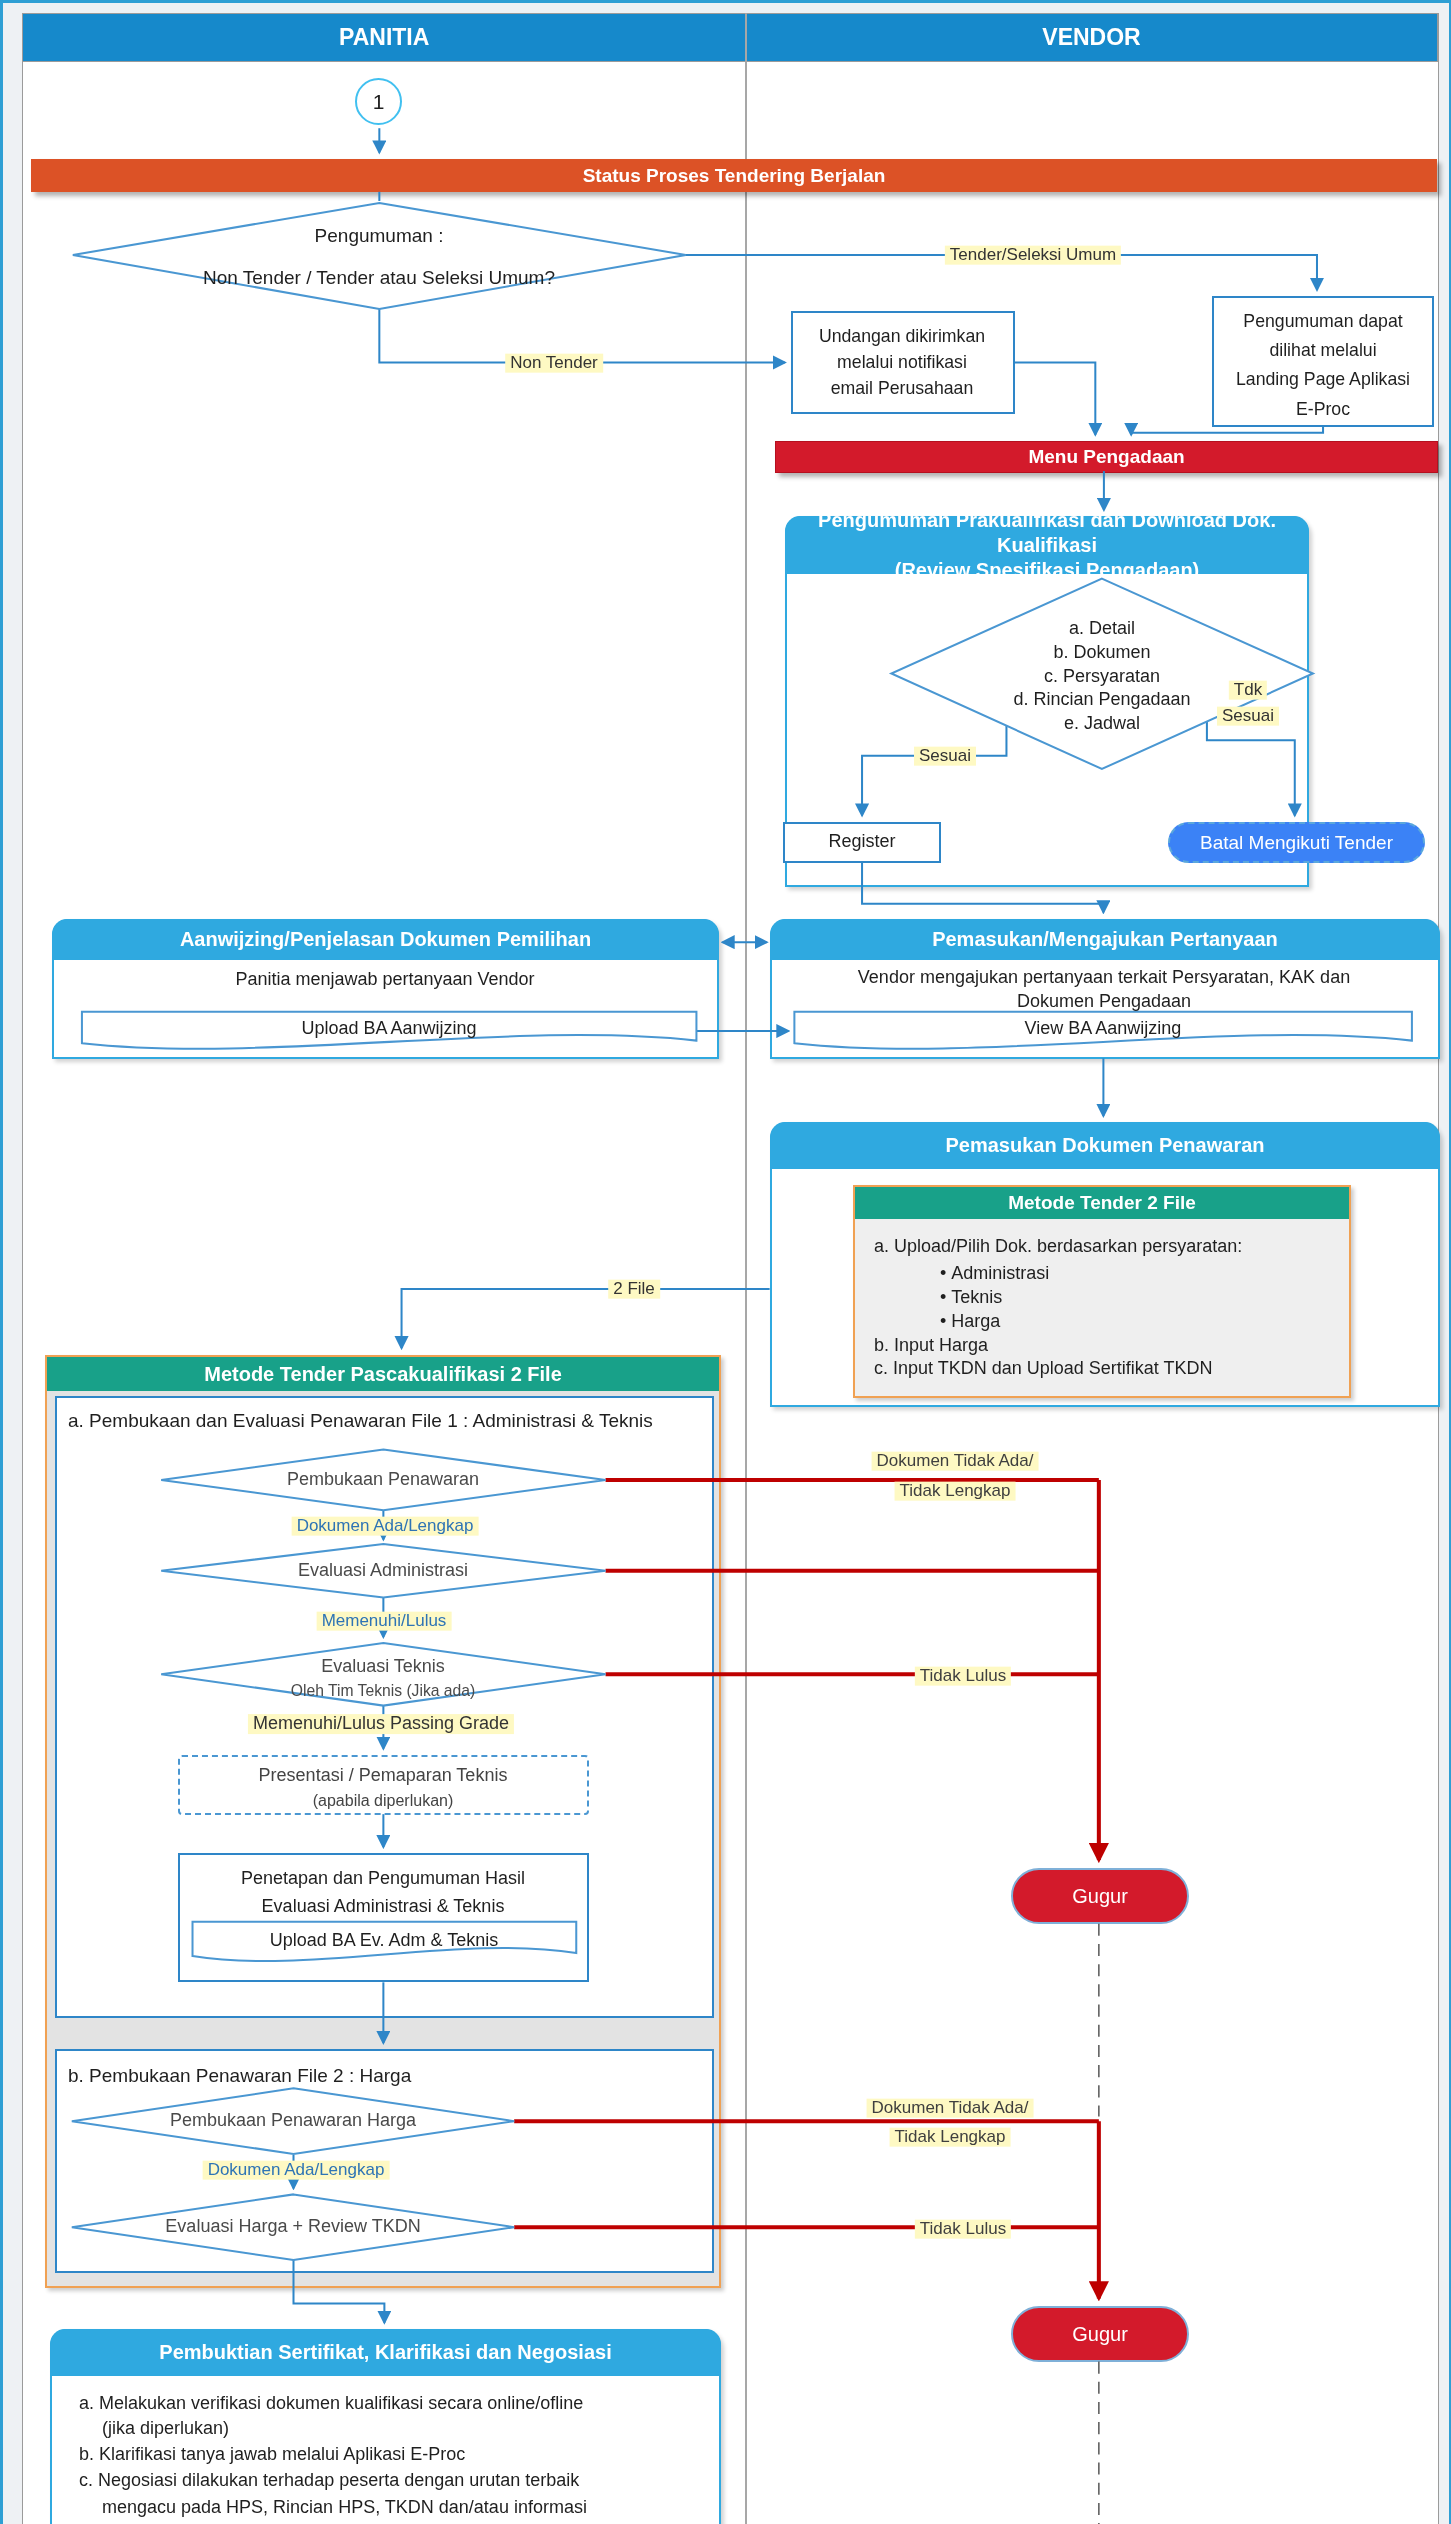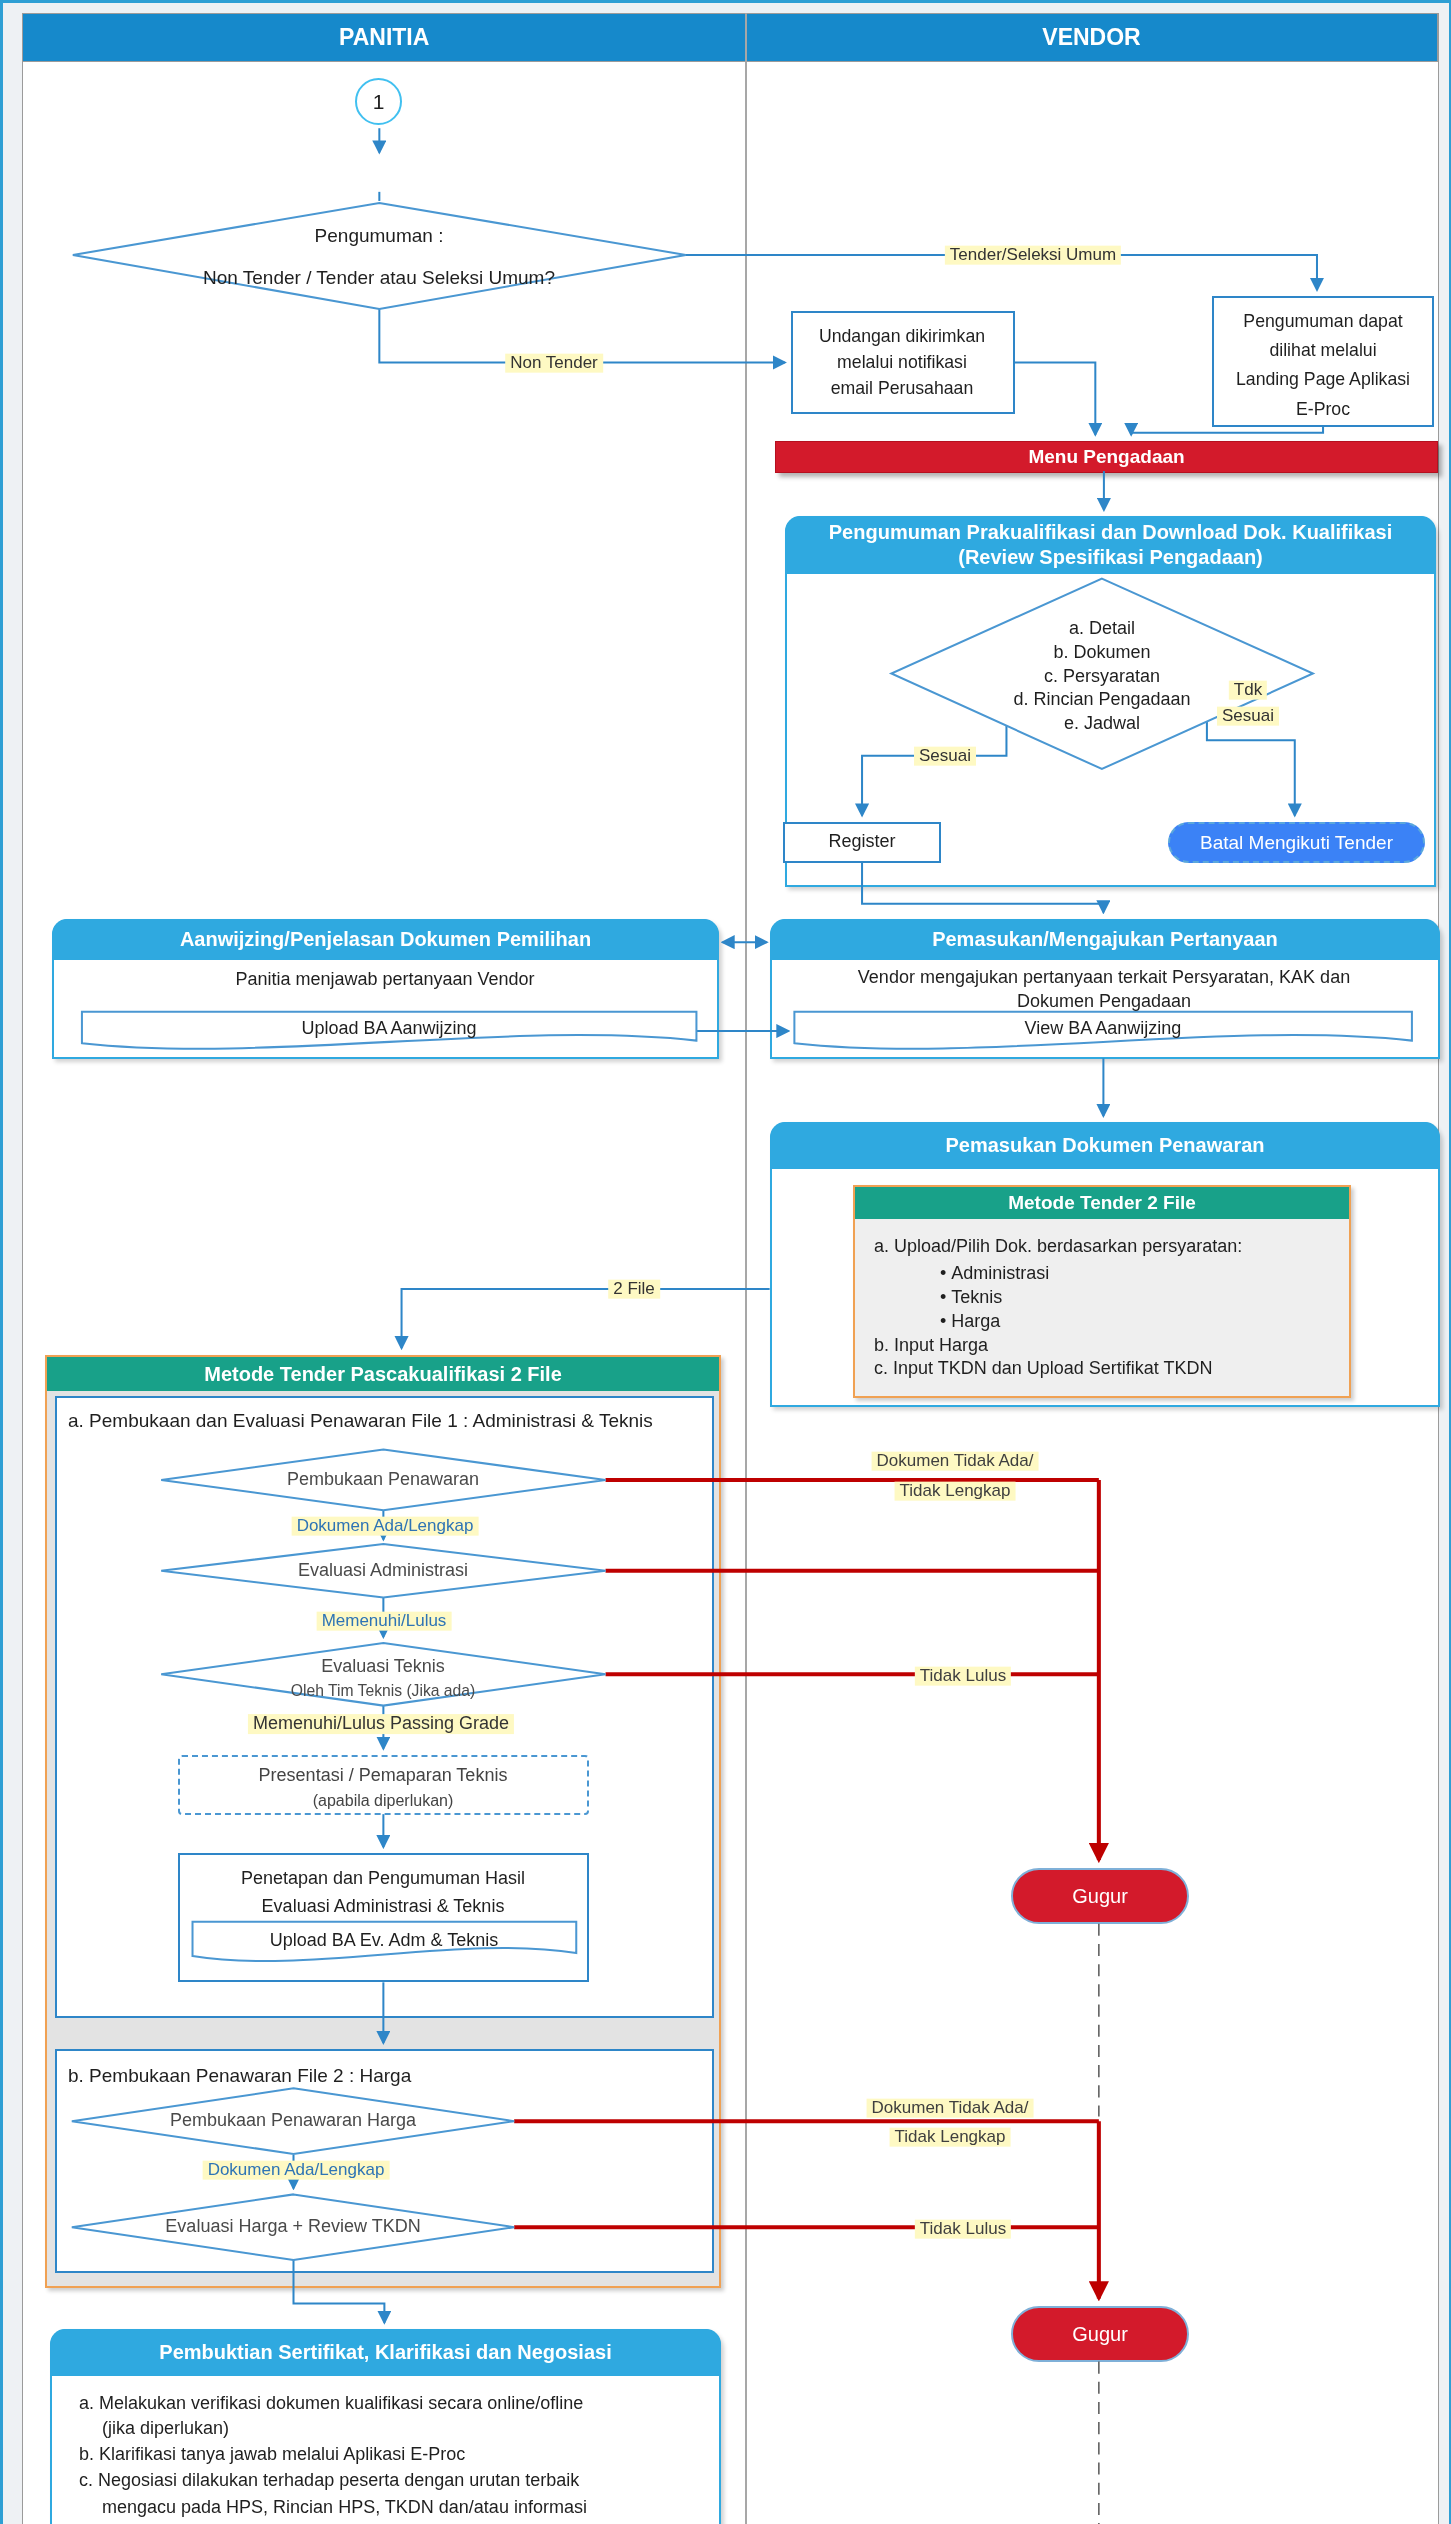--- a/index.html
+++ b/index.html
@@ -34,28 +34,31 @@
     </div>
   <div class="lanehd" style="left:742px;width:693px;">
       <span>VENDOR</span>
     </div>
   <div class="lanediv"></div>
 
   <div class="abs" style="left:352px;top:75px;width:47px;height:47px;border:2px solid #41c0f0;border-radius:50%;background:#fff;display:flex;align-items:center;justify-content:center;font-size:21px;box-sizing:border-box;">
       <span>1</span>
     </div>
 
+  <div class="banner" style="left:28px;top:156px;width:1406px;height:33px;background:#DC5226;">
+      <span>Status Proses Tendering Berjalan</span>
+    </div>
   <div class="banner" style="left:772px;top:438px;width:661px;height:30px;background:#D31A2B;border:1.5px solid #b5101f;">
       <span>Menu Pengadaan</span>
     </div>
 
   <div class="box" style="left:788px;top:308px;width:224px;height:103px;"></div>
   <div class="box" style="left:1209px;top:293px;width:222px;height:131px;"></div>
 
-  <div class="container" style="left:782px;top:513px;width:651px;height:371px;padding-left:8px;">
+  <div class="container" style="left:782px;top:513px;width:524px;height:371px;padding-left:8px;">
     <div class="hd" style="height:58px;">
       <div>Pengumuman Prakualifikasi dan Download Dok. Kualifikasi</div>
       <div>(Review Spesifikasi Pengadaan)</div>
     </div>
   </div>
   <div class="box" style="left:780px;top:819px;width:158px;height:41px;"></div>
   <div class="pill" style="left:1165px;top:819px;width:257px;height:41px;background:#3b82f6;border:2.5px dashed #5aa7dc;border-radius:21px;font-size:19px;">
       <span>Batal Mengikuti Tender</span>
     </div>
 

